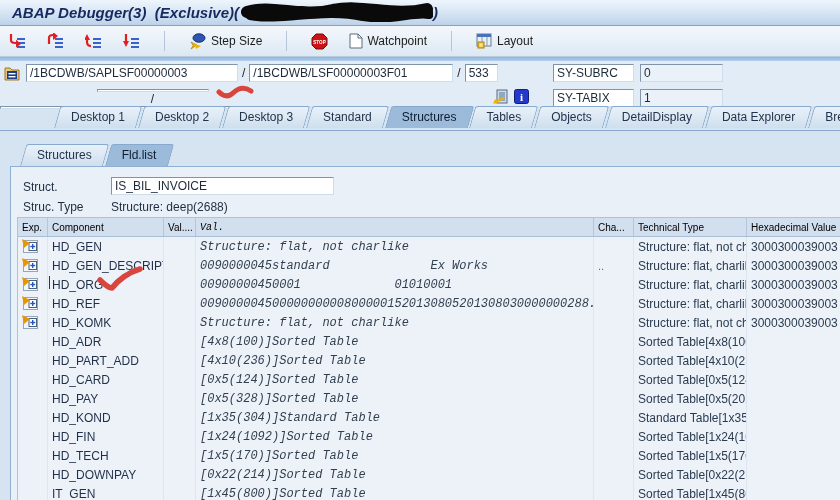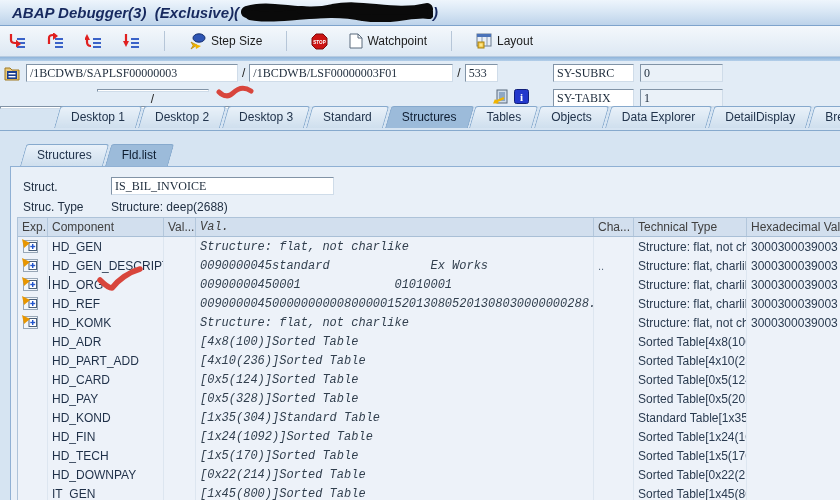--- a/index.html
+++ b/index.html
@@ -36,21 +36,21 @@
   }
   
   .contextbar{
     position:absolute;left:0;top:61px;width:840px;height:45px;
     background:#e2ecf6;
   }
   .ctx-row{position:absolute;left:0;height:18px;display:flex;align-items:center;}
   .field{
     box-sizing:border-box;height:18px;background:#ffffff;
     border:1px solid;border-color:#8193a6 #cfdce9 #cfdce9 #8193a6;
-    font-family:Liberation Serif, serif;font-size:12px;color:#1c2a3a;
+    font-family:Liberation Sans, sans-serif;font-size:12px;color:#1c2a3a;
     padding:1px 3px 0 3px;white-space:pre;overflow:hidden;
   }
   .field.ro{background:#eaf1f8;}
   .slash{font-size:12px;color:#222;padding:0 4px;}
   
   .tabstrip{
     position:absolute;left:0;top:106px;width:840px;height:24px;
     display:flex;align-items:flex-start;padding-left:52px;box-sizing:border-box;
   }
   .tab{position:relative;height:22px;padding:0 11px 0 17px;display:flex;align-items:center;margin-left:2px;}
@@ -78,21 +78,21 @@
     background:#e9f0f8;border:1px solid #8fb0d4;box-sizing:border-box;
   }
   .plabel{position:absolute;font-size:12px;color:#1e2d40;}
   
   .dtable{
     position:absolute;left:6px;top:50px;width:828px;height:286px;overflow:hidden;
     border-left:1px solid #aec3d9;border-top:1px solid #aec3d9;background:#edf2f9;
   }
   .t-row{display:flex;height:19px;align-items:center;box-sizing:border-box;}
   .t-head{background:#d2dfee;border-bottom:1px solid #a9bfd6;}
-  .t-head .cell{font-size:12px;color:#404040;border-right:1px solid #b3c7dc;}
+  .t-head .cell{font-size:10px;color:#000000;border-right:1px solid #b3c7dc;}
   .cell{
     box-sizing:border-box;height:100%;display:flex;align-items:center;
     padding-left:4px;overflow:hidden;white-space:pre;
     border-right:1px solid #dde6f0;
   }
   .c-exp{width:30px;}
   .c-comp{width:116px;font-size:12px;color:#1f3048;}
   .c-vdots{width:32px;}
   .c-val{width:398px;font-family:"Liberation Mono",monospace;font-size:12px;color:#313f4e;font-style:italic;}
   .c-cha{width:40px;font-size:11px;color:#5a6b7e;}
@@ -259,25 +259,25 @@
   <div class="tab">
       <div class="bgshape"></div>
       <span class="lbl">Tables</span>
     </div>
   <div class="tab">
       <div class="bgshape"></div>
       <span class="lbl">Objects</span>
     </div>
   <div class="tab">
       <div class="bgshape"></div>
+      <span class="lbl">DetailDisplay</span>
+    </div>
+  <div class="tab">
+      <div class="bgshape"></div>
       <span class="lbl">Data Explorer</span>
-    </div>
-  <div class="tab">
-      <div class="bgshape"></div>
-      <span class="lbl">DetailDisplay</span>
     </div>
   <div class="tab">
       <div class="bgshape"></div>
       <span class="lbl">Break./Watchpoints</span>
     </div>
 
 </div>
 
 <div class="content"></div>
 

